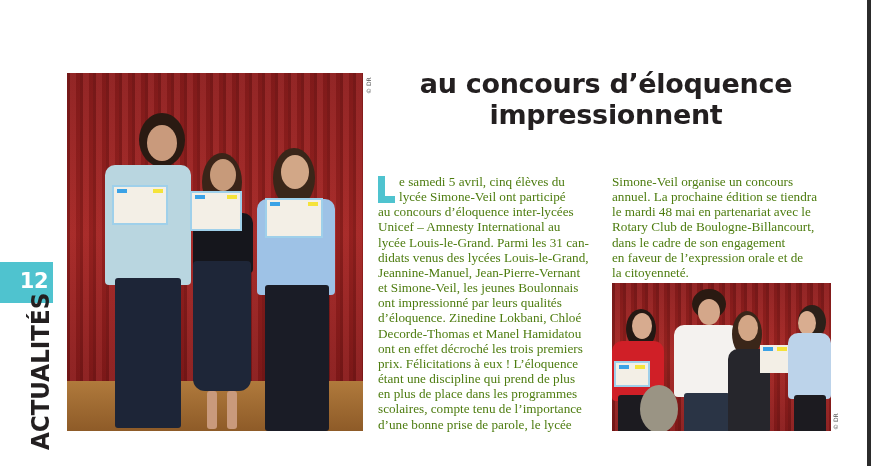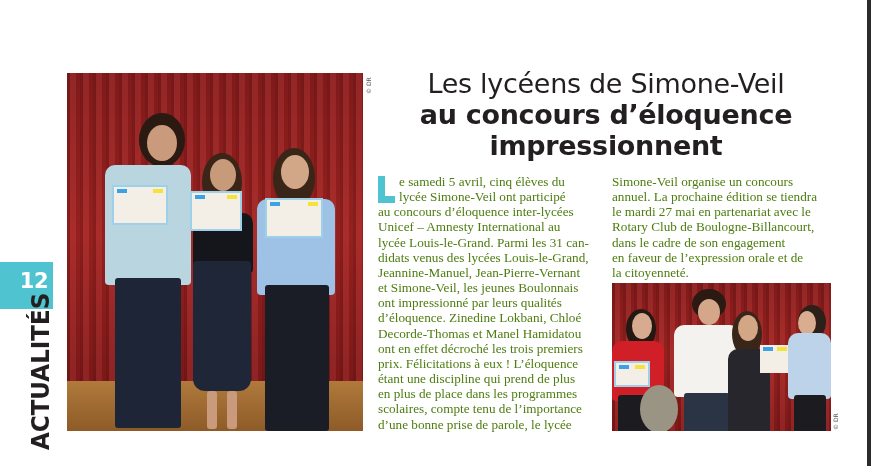--- a/index.html
+++ b/index.html
@@ -1,21 +1,21 @@
 <!DOCTYPE html>
 <html><head>
 <meta charset="utf-8">
 <style>
   * { margin: 0; padding: 0; box-sizing: border-box; }
   html, body { width: 871px; height: 466px; overflow: hidden; background: #ffffff; }
   body { position: relative; font-family: "Liberation Serif", serif; color: #231f20; }
 
   .right-border { position: absolute; left: 867px; top: 0; width: 4px; height: 466px; background: #2b2b2b; }
 
-  .page-badge { position: absolute; left: 0; top: 262px; width: 53px; height: 47px; background: #4fc3cf; }
+  .page-badge { position: absolute; left: 0; top: 262px; width: 53px; height: 41px; background: #4fc3cf; }
   .page-number { position: absolute; right: 5px; top: 7px; color: #ffffff; font-family: "DejaVu Sans", sans-serif; font-weight: bold; font-size: 21px; letter-spacing: -0.5px; }
 
   .section-label { position: absolute; left: 28px; top: 450px; transform-origin: 0 0; transform: rotate(-90deg);
     font-family: "DejaVu Sans", sans-serif; font-weight: bold; font-size: 23px; letter-spacing: 0px; color: #231f20;
     width: 138px; line-height: 25px; transform: rotate(-90deg) scaleY(1.05); white-space: nowrap; }
 
   .photo { position: absolute; overflow: hidden; }
   .photo-main { left: 67px; top: 73px; width: 296px; height: 358px;
     background:
       repeating-linear-gradient(90deg, rgba(0,0,0,0.18) 0 3px, rgba(255,255,255,0.04) 3px 9px, rgba(0,0,0,0.1) 9px 13px),
@@ -86,21 +86,20 @@
     <div class="head" style="left:206px;top:75px;width:42px;height:60px;background:#3a2619;"></div>
     <div class="head" style="left:214px;top:82px;width:28px;height:34px;background:#d2a787;"></div>
     <div class="torso" style="left:190px;top:126px;width:78px;height:96px;background:#9ec2e6;"></div>
     <div class="legs" style="left:198px;top:212px;width:64px;height:146px;background:#1a1c26;"></div>
     <div class="cert" style="left:198px;top:125px;width:58px;height:40px;"></div>
   </div>
 </div>
 <div class="photo-credit" style="left:365px;top:94px;">© DR</div>
 
 <div class="title">
-  <div class="title-line1">Les lycéens de Simone-Veil</div>
   <div class="title-line2">au concours d’éloquence</div>
   <div class="title-line2">impressionnent</div>
 </div>
 
 <div class="col col-left">
   <span class="dropcap"></span>
   <p>e samedi 5 avril, cinq élèves du
 lycée Simone-Veil ont participé
 au concours d’éloquence inter-lycées
 Unicef – Amnesty International au
@@ -114,21 +113,21 @@
 ont en effet décroché les trois premiers
 prix. Félicitations à eux ! L’éloquence
 étant une discipline qui prend de plus
 en plus de place dans les programmes
 scolaires, compte tenu de l’importance
 d’une bonne prise de parole, le lycée</p>
 </div>
 <div class="col col-right">
   <p>Simone-Veil organise un concours
 annuel. La prochaine édition se tiendra
-le mardi 27 mai en partenariat avec le
+le mardi 48 mai en partenariat avec le
 Rotary Club de Boulogne-Billancourt,
 dans le cadre de son engagement
 en faveur de l’expression orale et de
 la citoyenneté.</p>
 </div>
 
 <div class="photo photo-second">
   <div class="person">
     <div class="head" style="left:14px;top:26px;width:30px;height:40px;background:#241813;"></div>
     <div class="head" style="left:20px;top:30px;width:20px;height:26px;background:#d7ab8f;"></div>

